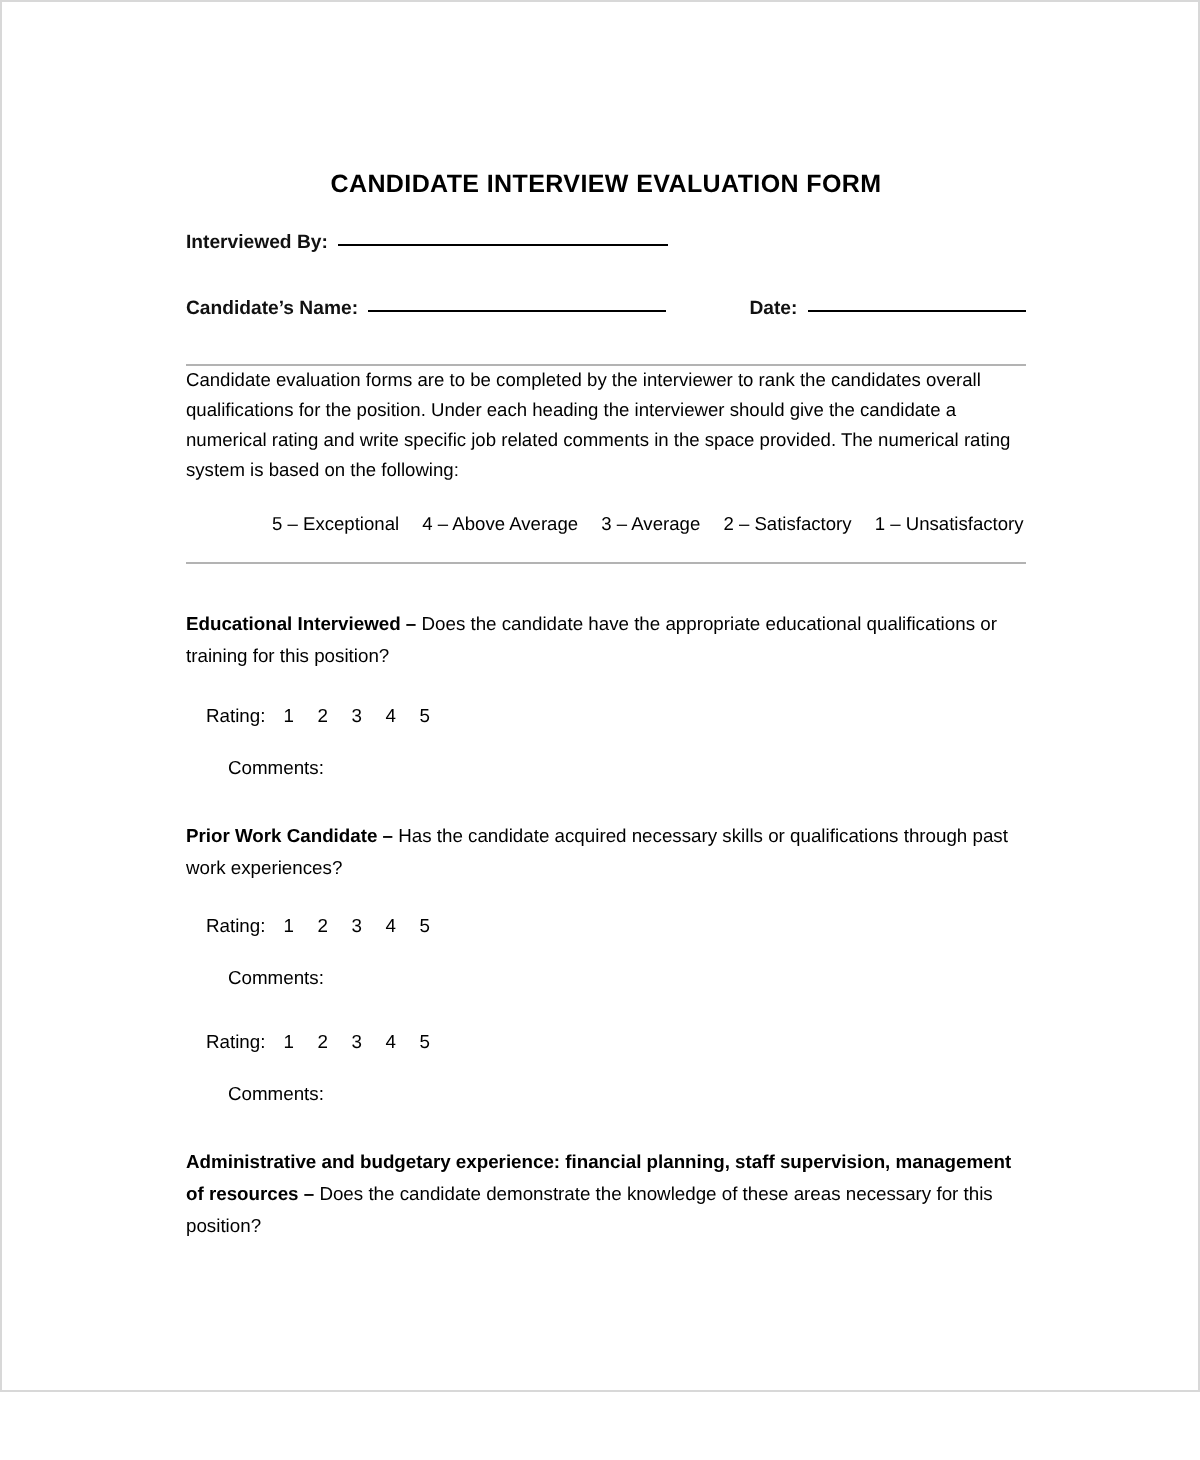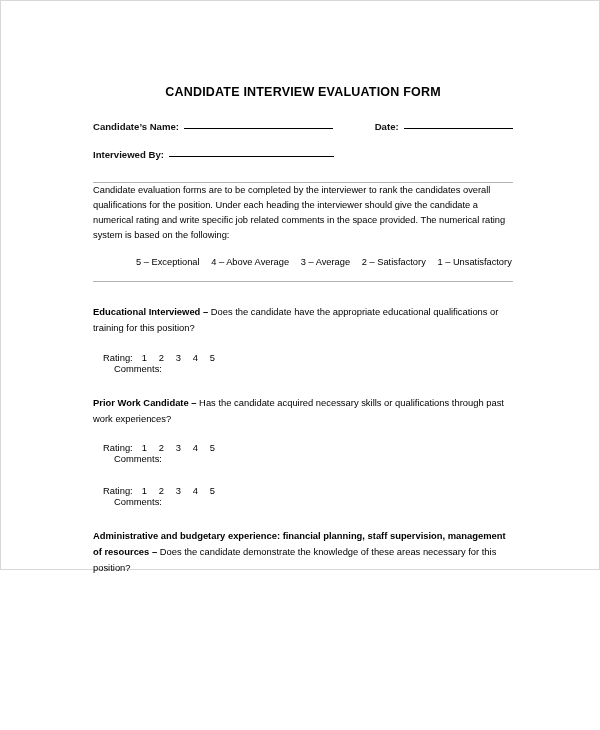--- a/index.html
+++ b/index.html
@@ -11,21 +11,21 @@
     width: 600px;
     height: 730px;
     font-family: "Liberation Sans", sans-serif;
     color: #000000;
     overflow: hidden;
   }
   .page {
     position: relative;
     box-sizing: border-box;
     width: 600px;
-    height: 570px;
+    height: 696px;
     background: #ffffff;
     border: 1px solid #d8d8d8;
     padding: 0;
   }
   .content {
     position: absolute;
     left: 92px;
     top: 0;
     width: 420px;
   }
@@ -110,43 +110,44 @@
     display: flex;
     align-items: baseline;
   }
   .rating-label { margin-right: 9px; }
   .rating-num {
     display: inline-block;
     width: 17px;
     text-align: left;
   }
   .comments-row {
+    margin-top: 15px;
     margin-left: 21px;
     font-size: 9.4px;
   }
 </style>
 </head>
 <body>
 
 <div class="page">
   <div class="content">
 
     <div class="doc-title">CANDIDATE INTERVIEW EVALUATION FORM</div>
+
+    <div class="field-row second">
+      <span class="field-label">Interviewed By:</span>
+      <span class="field-rule rule-interviewer"></span>
+    </div>
 
     <div class="field-row">
       <span class="field-label">Candidate’s Name:</span>
       <span class="field-rule rule-name"></span>
       <span class="spacer-date"></span>
       <span class="field-label">Date:</span>
       <span class="field-rule rule-date"></span>
-    </div>
-
-    <div class="field-row second">
-      <span class="field-label">Interviewed By:</span>
-      <span class="field-rule rule-interviewer"></span>
     </div>
 
     <hr class="hr hr-top">
 
 
     <div class="scoring-body">Candidate evaluation forms are to be completed by the interviewer to rank the candidates overall qualifications for the position.  Under each heading the interviewer should give the candidate a numerical rating and write specific job related comments in the space provided.  The numerical rating system is based on the following:</div>
 
     <div class="scale-line">
       <span class="scale-item">5 – Exceptional</span>
       <span class="scale-item">4 – Above Average</span>

